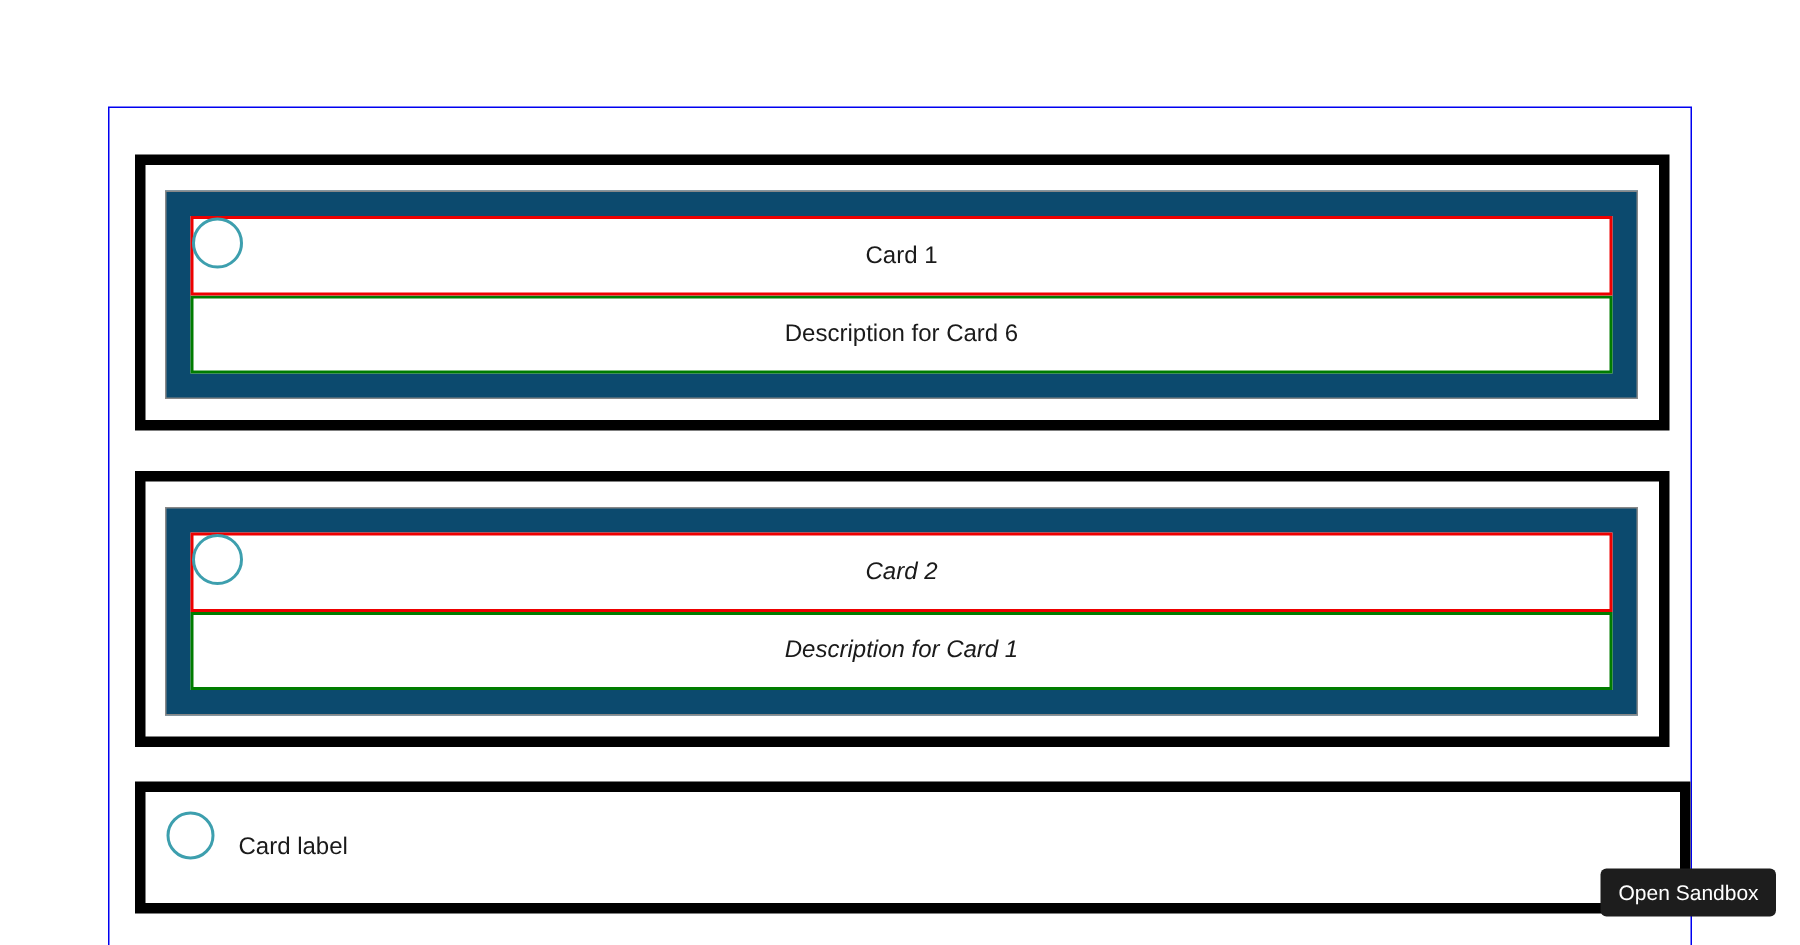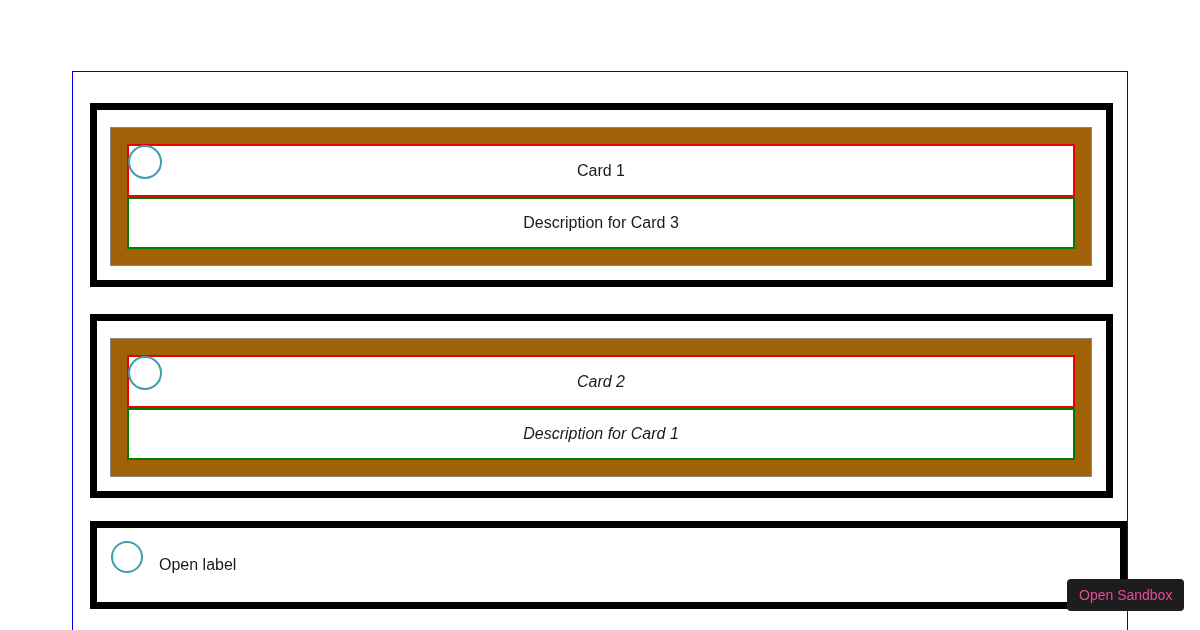--- a/index.html
+++ b/index.html
@@ -37,21 +37,21 @@
     display: block;
     cursor: pointer;
   }
   .card-1 { top: 31px; }
   .card-2 { top: 242px; font-style: italic; }
 
   .card-inner {
     margin: 17px 14px 14px 13px;
     border: 1px solid var(--inner-border, #888888);
     padding: 16px;
-    background: #a16207;
+    background: #0c4a6e;
   }
 
   .card-title {
     position: relative;
     border: 2px solid var(--title-border, #e60000);
     height: 49px;
     display: flex;
     align-items: center;
     justify-content: center;
     font-size: 16px;
@@ -108,21 +108,21 @@
   }
 
   
   .sandbox-btn {
     position: absolute;
     left: 1067px;
     top: 579px;
     height: 32px;
     padding: 0 12px;
     background: var(--button-bg, #1d1d1d);
-    color: #ec4899;
+    color: #ffffff;
     font-family: "Liberation Sans", "DejaVu Sans", sans-serif;
     font-size: 14px;
     border: none;
     border-radius: 4px;
     display: flex;
     align-items: center;
     justify-content: center;
     z-index: 10;
     cursor: pointer;
   }
@@ -132,37 +132,37 @@
 
 <div class="frame">
 
   <label class="card card-1">
     <div class="card-inner">
       <div class="card-title">
         <span class="circle card-circle"></span>
         <span>Card 1</span>
       </div>
       <div class="card-desc">
-        <span>Description for Card 3</span>
+        <span>Description for Card 6</span>
       </div>
     </div>
   </label>
 
   <label class="card card-2">
     <div class="card-inner">
       <div class="card-title">
         <span class="circle card-circle"></span>
         <span>Card 2</span>
       </div>
       <div class="card-desc">
         <span>Description for Card 1</span>
       </div>
     </div>
   </label>
 
   <label class="radio-box">
     <span class="circle radio-circle"></span>
-    <span class="radio-label">Open label</span>
+    <span class="radio-label">Card label</span>
   </label>
 
 </div>
 
 <button class="sandbox-btn">Open Sandbox</button>
 
 </body></html>

